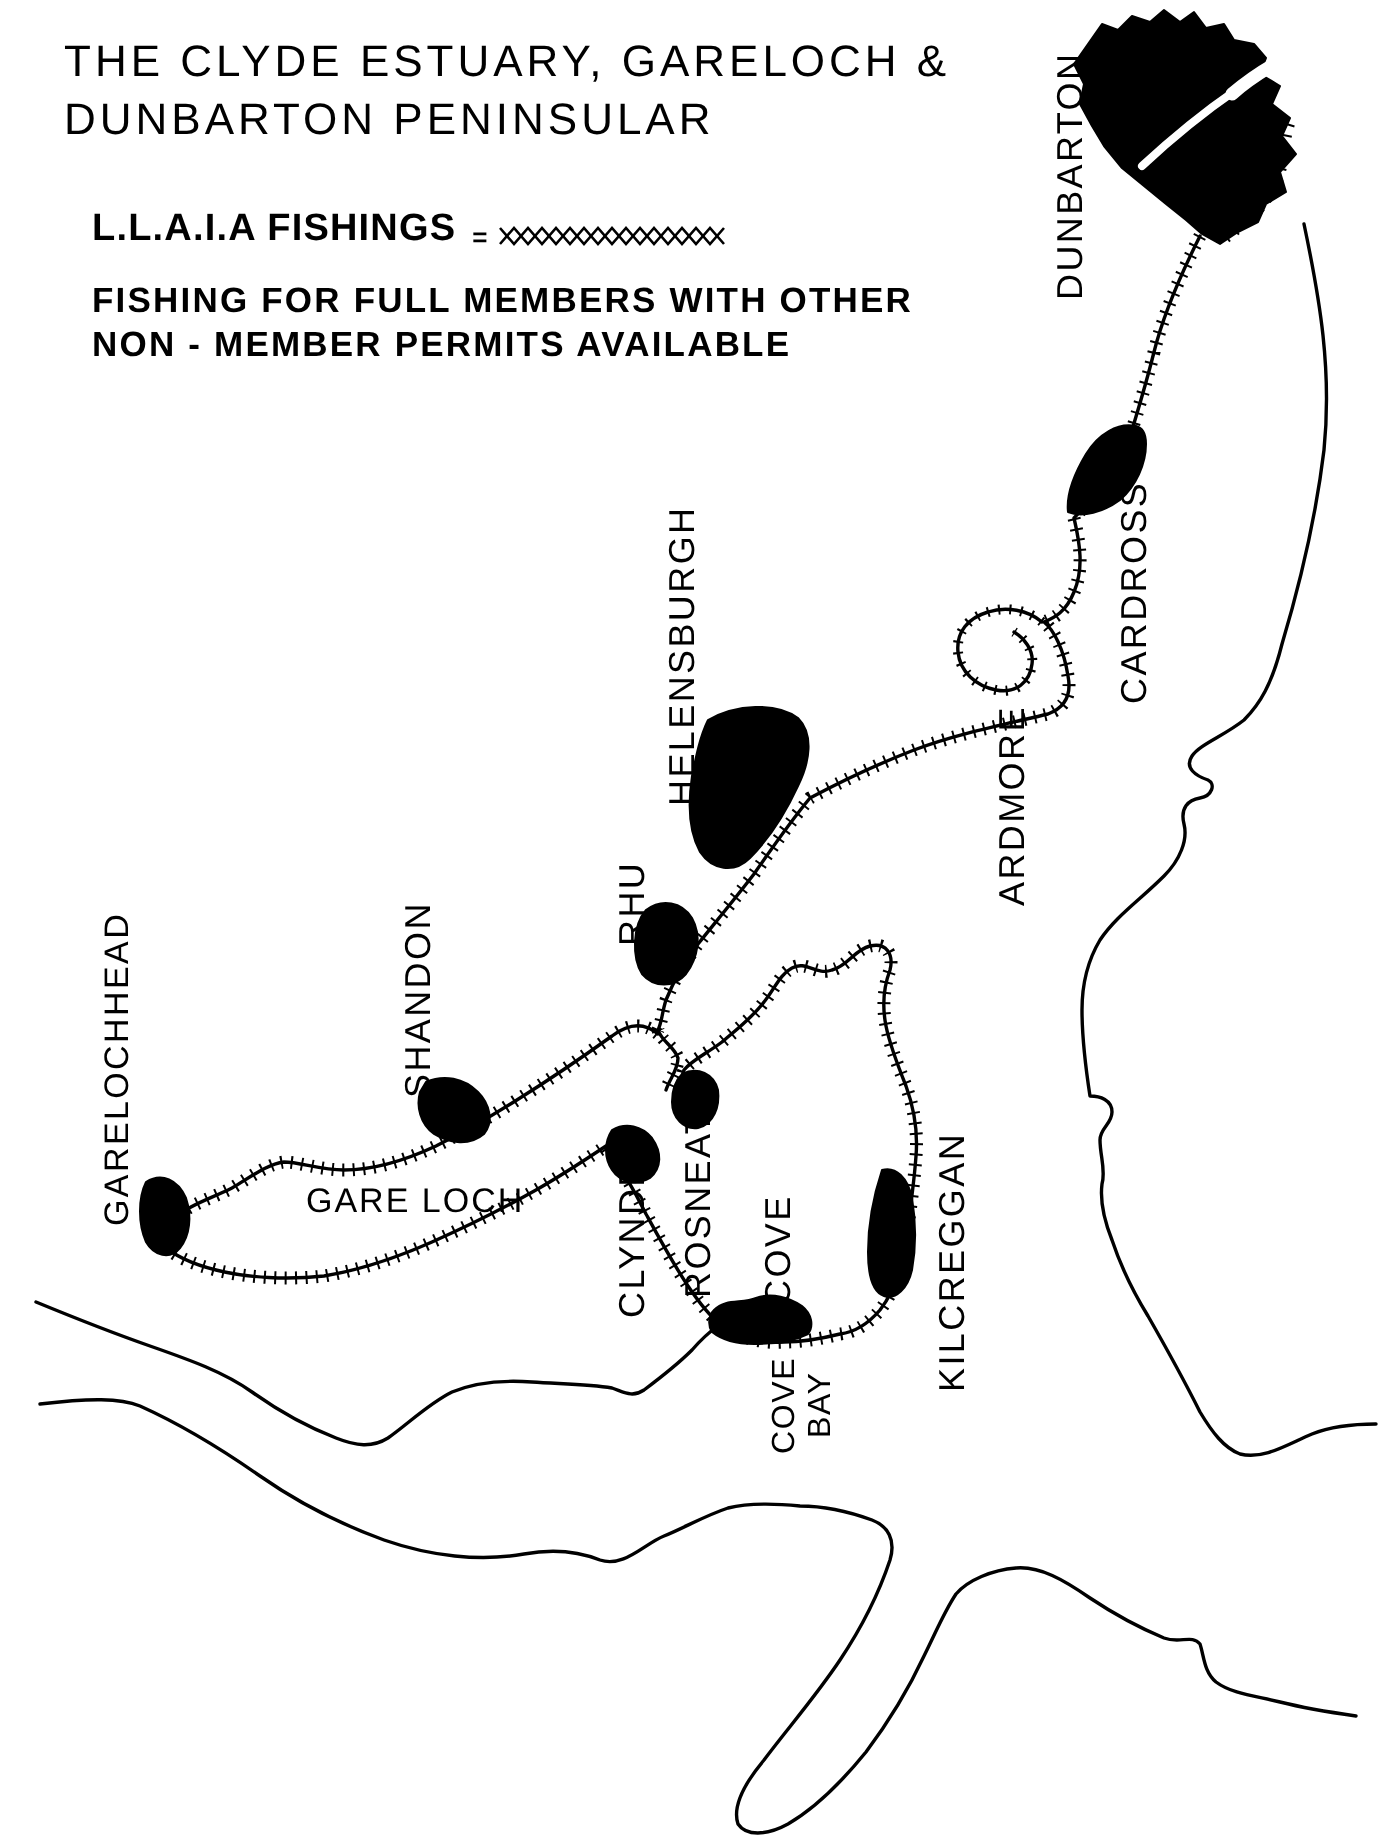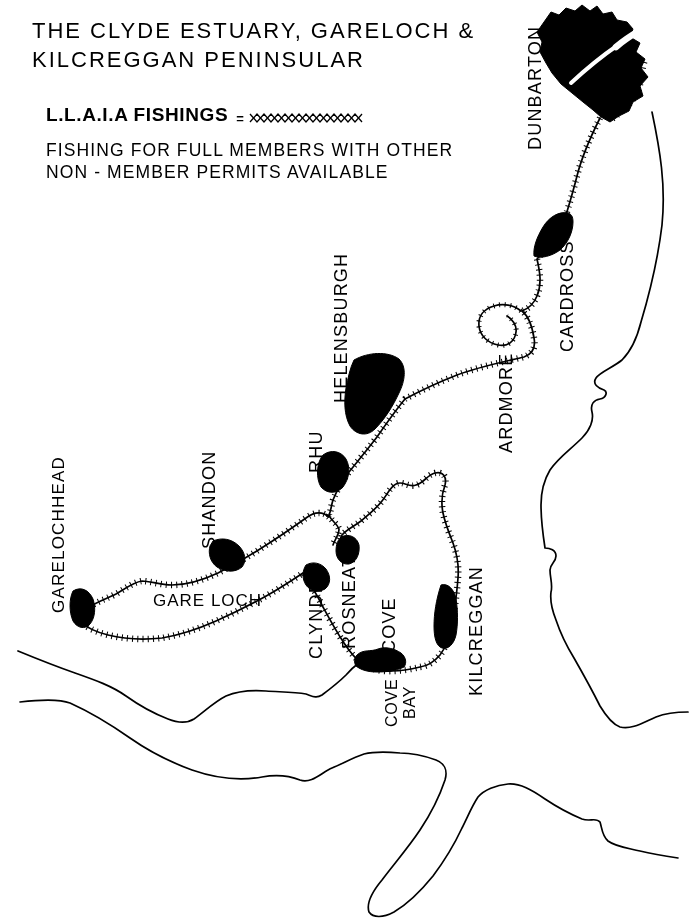--- a/index.html
+++ b/index.html
@@ -5,40 +5,40 @@
   html,body{margin:0;padding:0;background:#ffffff;}
   .page{position:relative;width:690px;height:922px;background:#ffffff;overflow:hidden;
         font-family:"Liberation Sans", sans-serif;color:#000;}
   .map-title{position:absolute;left:32px;top:16px;font-size:22px;line-height:29px;
              letter-spacing:2px;font-weight:400;white-space:nowrap;}
   .legend{position:absolute;left:46px;top:104px;height:22px;display:flex;align-items:flex-end;white-space:nowrap;}
   .legend-label{font-size:19px;font-weight:700;letter-spacing:0.6px;}
   .legend-eq{font-size:13px;font-weight:700;margin:2px 4px 0 8px;}
   .hatch-sample{margin-top:3px;}
   .note{position:absolute;left:46px;top:140px;font-size:17.5px;line-height:21.5px;
-        letter-spacing:1.1px;font-weight:400;white-space:nowrap;}
+        letter-spacing:1.1px;font-weight:700;white-space:nowrap;}
   .map-svg{position:absolute;left:0;top:0;}
   .coast{fill:none;stroke:#000;stroke-width:1.7;stroke-linecap:round;stroke-linejoin:round;}
   .hatch{fill:none;stroke:#000;stroke-width:6.5;stroke-dasharray:1 4.2;}
   .hatch-lite{fill:none;stroke:#000;stroke-width:5;stroke-dasharray:1 4.6;}
   .blob{fill:#000;stroke:#000;stroke-width:1;stroke-linejoin:round;}
   .river{fill:none;stroke:#fff;stroke-linecap:round;}
   .maplabel{font-family:"Liberation Sans", sans-serif;font-size:18px;letter-spacing:1.2px;fill:#000;}
   .maplabel.small{font-size:16px;letter-spacing:0.8px;}
   .maplabel.water{font-size:17px;letter-spacing:1px;}
   .zig{fill:none;stroke:#000;stroke-width:1.3;}
 </style>
 </head>
 <body>
 
 <div class="page">
 
   <div class="map-title">
     <div>THE CLYDE ESTUARY, GARELOCH &amp;</div>
-    <div>KILCREGGAN PENINSULAR</div>
+    <div>DUNBARTON PENINSULAR</div>
   </div>
 
   <div class="legend">
     <span class="legend-label">L.L.A.I.A FISHINGS</span>
     <span class="legend-eq">=</span>
     <svg class="hatch-sample" width="118" height="16" viewBox="0 0 118 16">
       <path class="zig" d="M2,12 L9,4 L16,12 L23,4 L30,12 L37,4 L44,12 L51,4 L58,12 L65,4 L72,12 L79,4 L86,12 L93,4 L100,12 L107,4 L114,12"></path>
       <path class="zig" d="M2,4 L9,12 L16,4 L23,12 L30,4 L37,12 L44,4 L51,12 L58,4 L65,12 L72,4 L79,12 L86,4 L93,12 L100,4 L107,12 L114,4"></path>
     </svg>
   </div>

